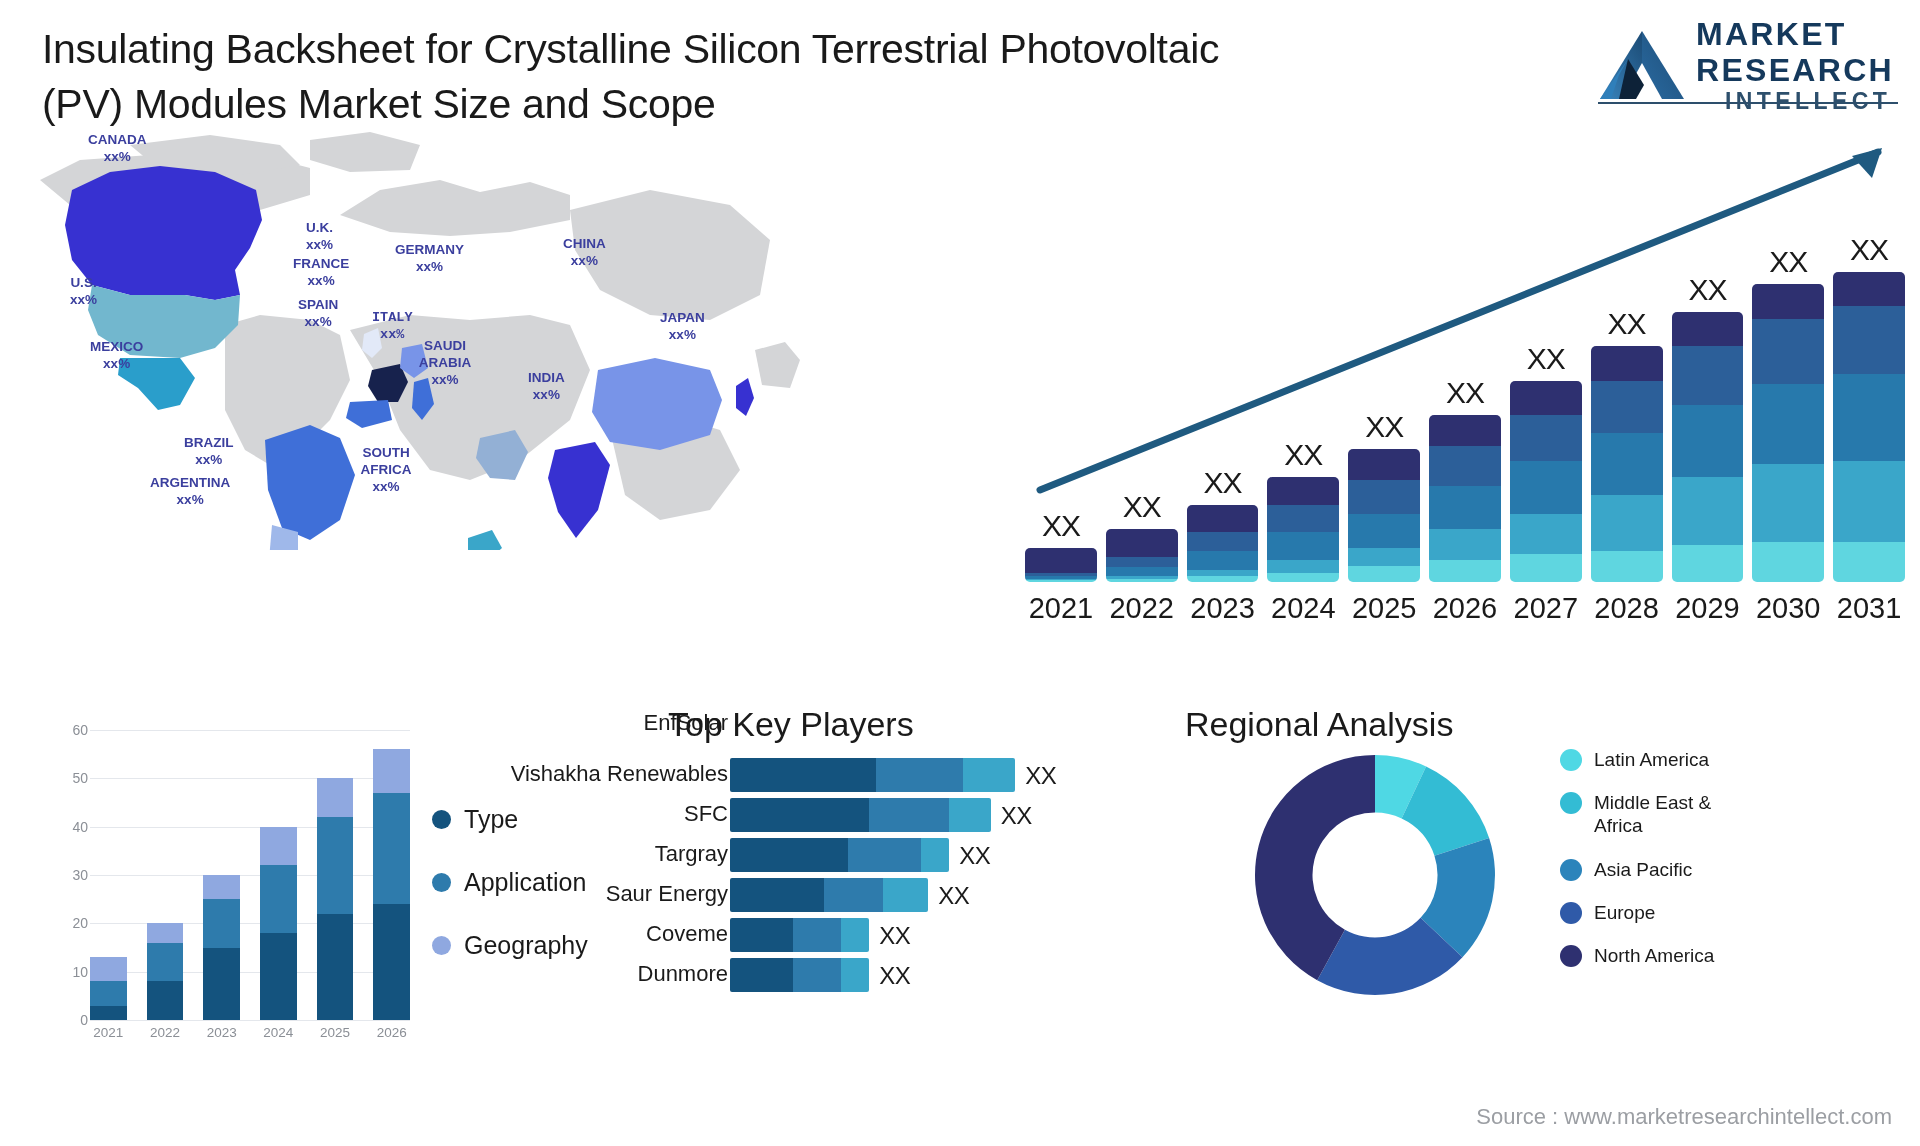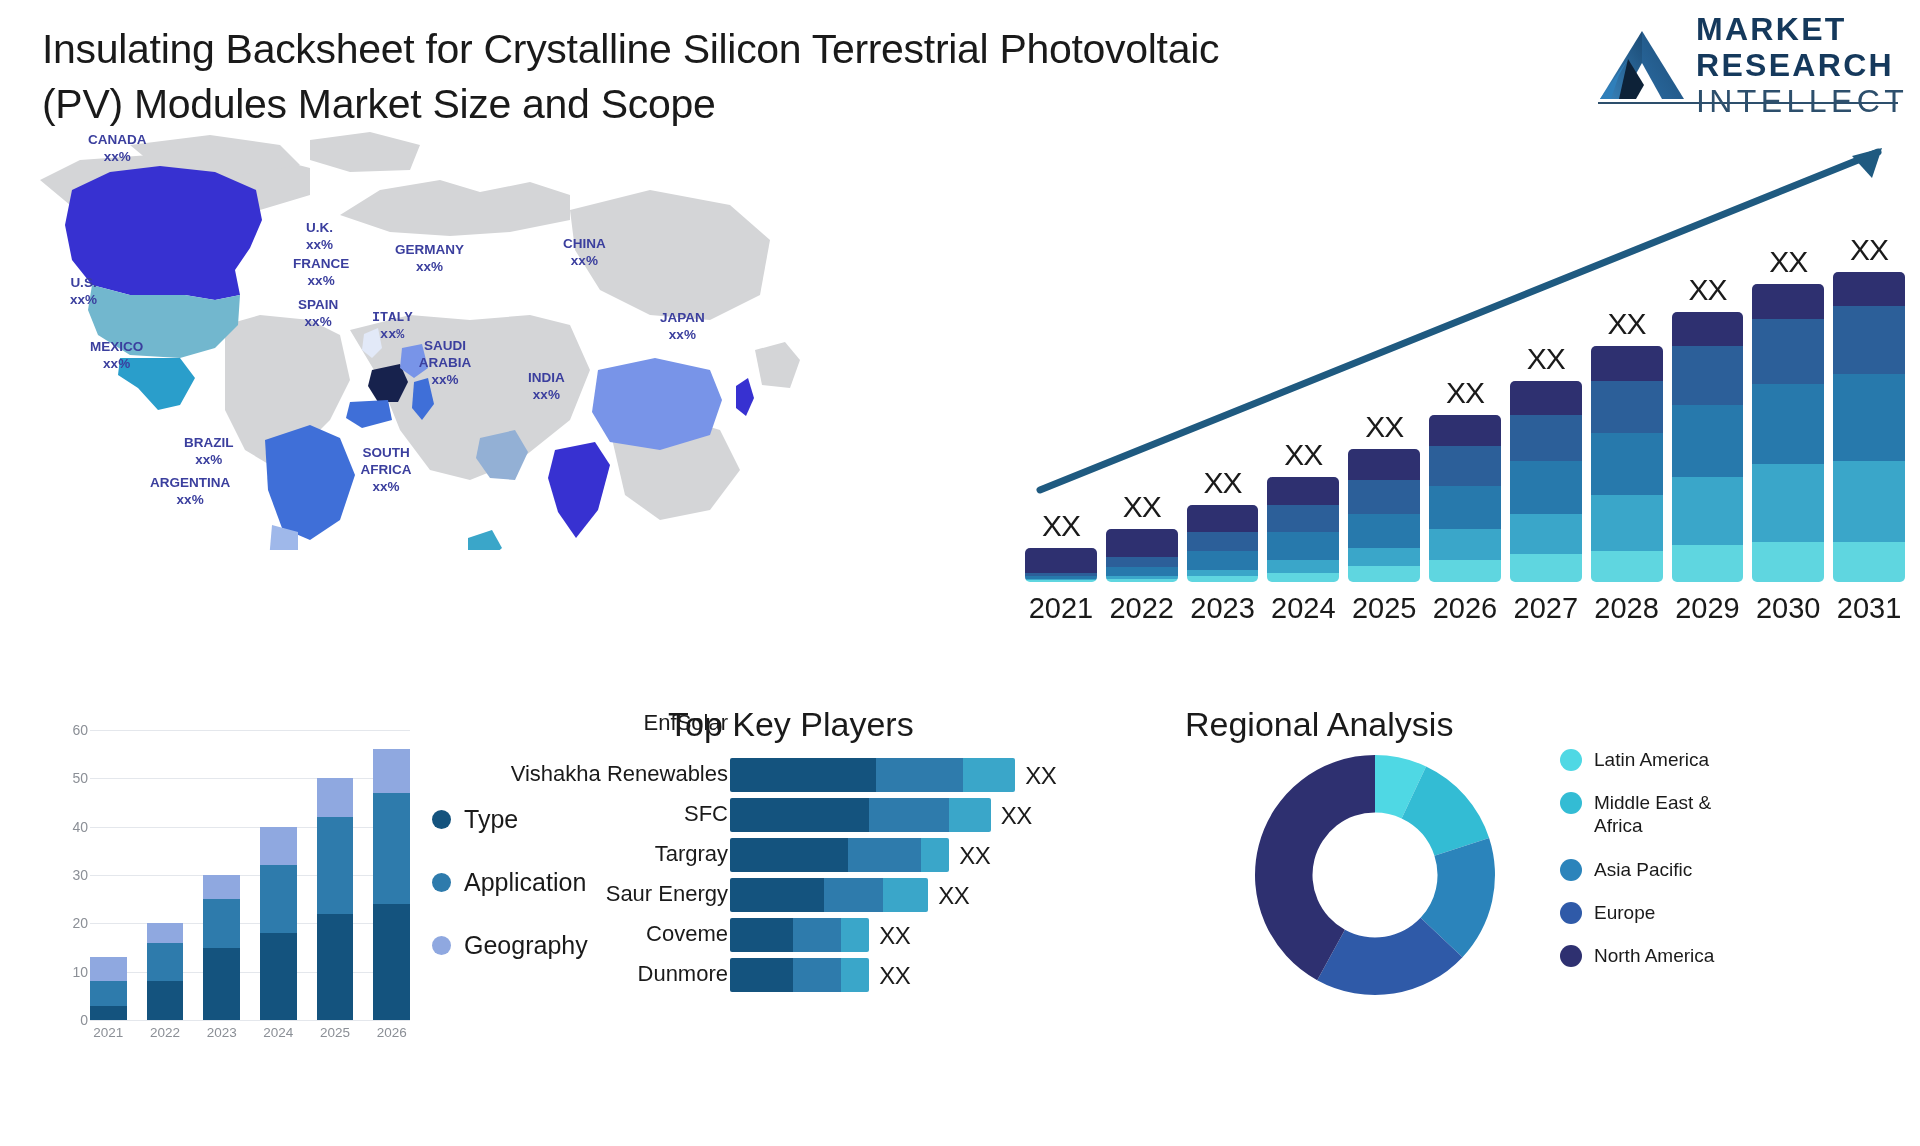--- a/index.html
+++ b/index.html
@@ -15,21 +15,21 @@
   .title {
     position: absolute; left: 42px; top: 22px; width: 1230px;
     font-size: 41px; line-height: 1.33; color: #1a1a1a; font-weight: 400;
     letter-spacing: -0.3px;
   }
   .logo { position: absolute; right: 22px; top: 22px; width: 300px; height: 86px; display:flex; align-items:center; }
   .logo-mark { width: 86px; height: 72px; flex: 0 0 auto; }
   .logo-text { margin-left: 12px; line-height: 1; }
   .logo-l1, .logo-l2 { font-size: 32px; font-weight: bold; color: #15395c; letter-spacing: 2.3px; }
   .logo-l2 { margin-top: 4px; }
-  .logo-l3 { font-size: 32px; font-weight: 400; color: #2d4f6c; letter-spacing: 4.4px; margin-top: 4px; }
+  .logo-l3 { font-size: 23px; font-weight: 700; color: #2d4f6c; letter-spacing: 4.4px; margin-top: 4px; margin-left: 29px; }
   .logo-rule { position:absolute; left:0; bottom:4px; height:2px; background:#2d4f6c; width:300px; }
 
   
   .map-wrap { position: absolute; left: 10px; top: 120px; width: 830px; height: 430px; }
   .map-svg { width: 100%; height: 100%; display: block; }
   .map-label {
     position: absolute; color: #3b3f9e; font-weight: bold; font-size: 13.5px;
     text-align: center; line-height: 1.25; white-space: nowrap;
   }
 
@@ -504,13 +504,14 @@
           <span class="reg-dot" style="background: rgb(47, 90, 168);"></span>
           <span class="reg-ltxt">Europe</span>
         </div>
         <div class="reg-li">
           <span class="reg-dot" style="background: rgb(46, 48, 112);"></span>
           <span class="reg-ltxt">North America</span>
         </div>
       </div>
   </div>
 
+  <div class="source">Source : www.marketresearchintellect.com</div>
 </div>
 
 </body></html>

